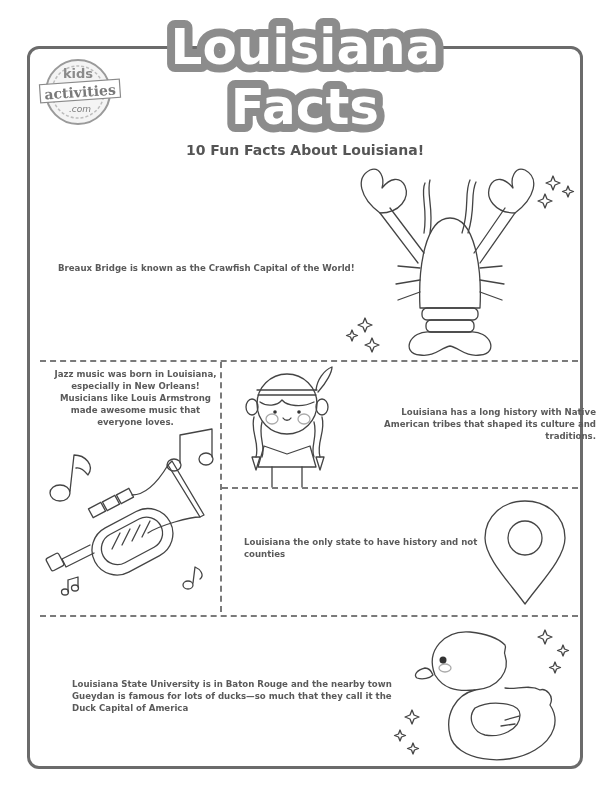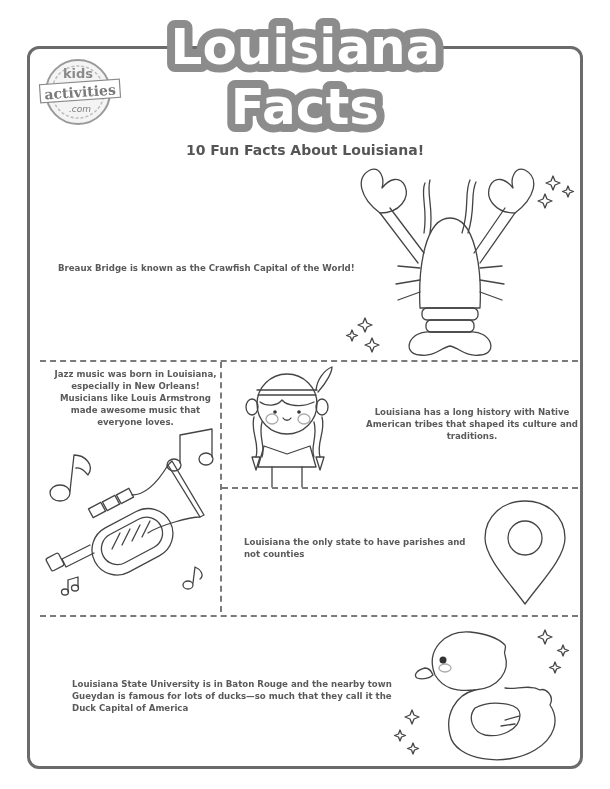--- a/index.html
+++ b/index.html
@@ -133,25 +133,25 @@
       <path d="M90 55 C94 70 84 80 88 95 M82 60 C86 75 78 85 82 95"></path>
       <path d="M20 95 L28 95 L24 108 Z"></path>
       <path d="M84 95 L92 95 L88 108 Z"></path>
       <path d="M32 84 L55 92 L78 84 L84 105 L26 105 Z"></path>
       <path d="M40 105 L40 125 M70 105 L70 125"></path>
     </g>
     <circle cx="43" cy="50" r="1.8" fill="#333"></circle>
     <circle cx="67" cy="50" r="1.8" fill="#333"></circle>
   </svg>
 </div>
-<div class="fact" style="left:355px; top:406px; width:218px; text-align:center;">Louisiana has a long history with Native American tribes that shaped its culture and traditions.</div>
+<div class="fact" style="left:370px; top:406px; width:218px; text-align:right;">Louisiana has a long history with Native American tribes that shaped its culture and traditions.</div>
 
 <div class="hdash" style="left:222px; top:487px; width:356px;"></div>
 
-<div class="fact" style="left:236px; top:536px; width:240px;">Louisiana the only state to have parishes and not counties</div>
+<div class="fact" style="left:236px; top:536px; width:240px;">Louisiana the only state to have history and not counties</div>
 <div class="art" style="left:480px; top:498px; width:90px; height:110px;">
   <svg viewBox="0 0 90 110">
     <g class="stroke">
       <path d="M45 106 C30 85 5 60 5 40 C5 18 23 3 45 3 C67 3 85 18 85 40 C85 60 60 85 45 106 Z"></path>
       <circle cx="45" cy="40" r="17"></circle>
     </g>
   </svg>
 </div>
 
 <div class="hdash" style="left:40px; top:615px; width:538px;"></div>

